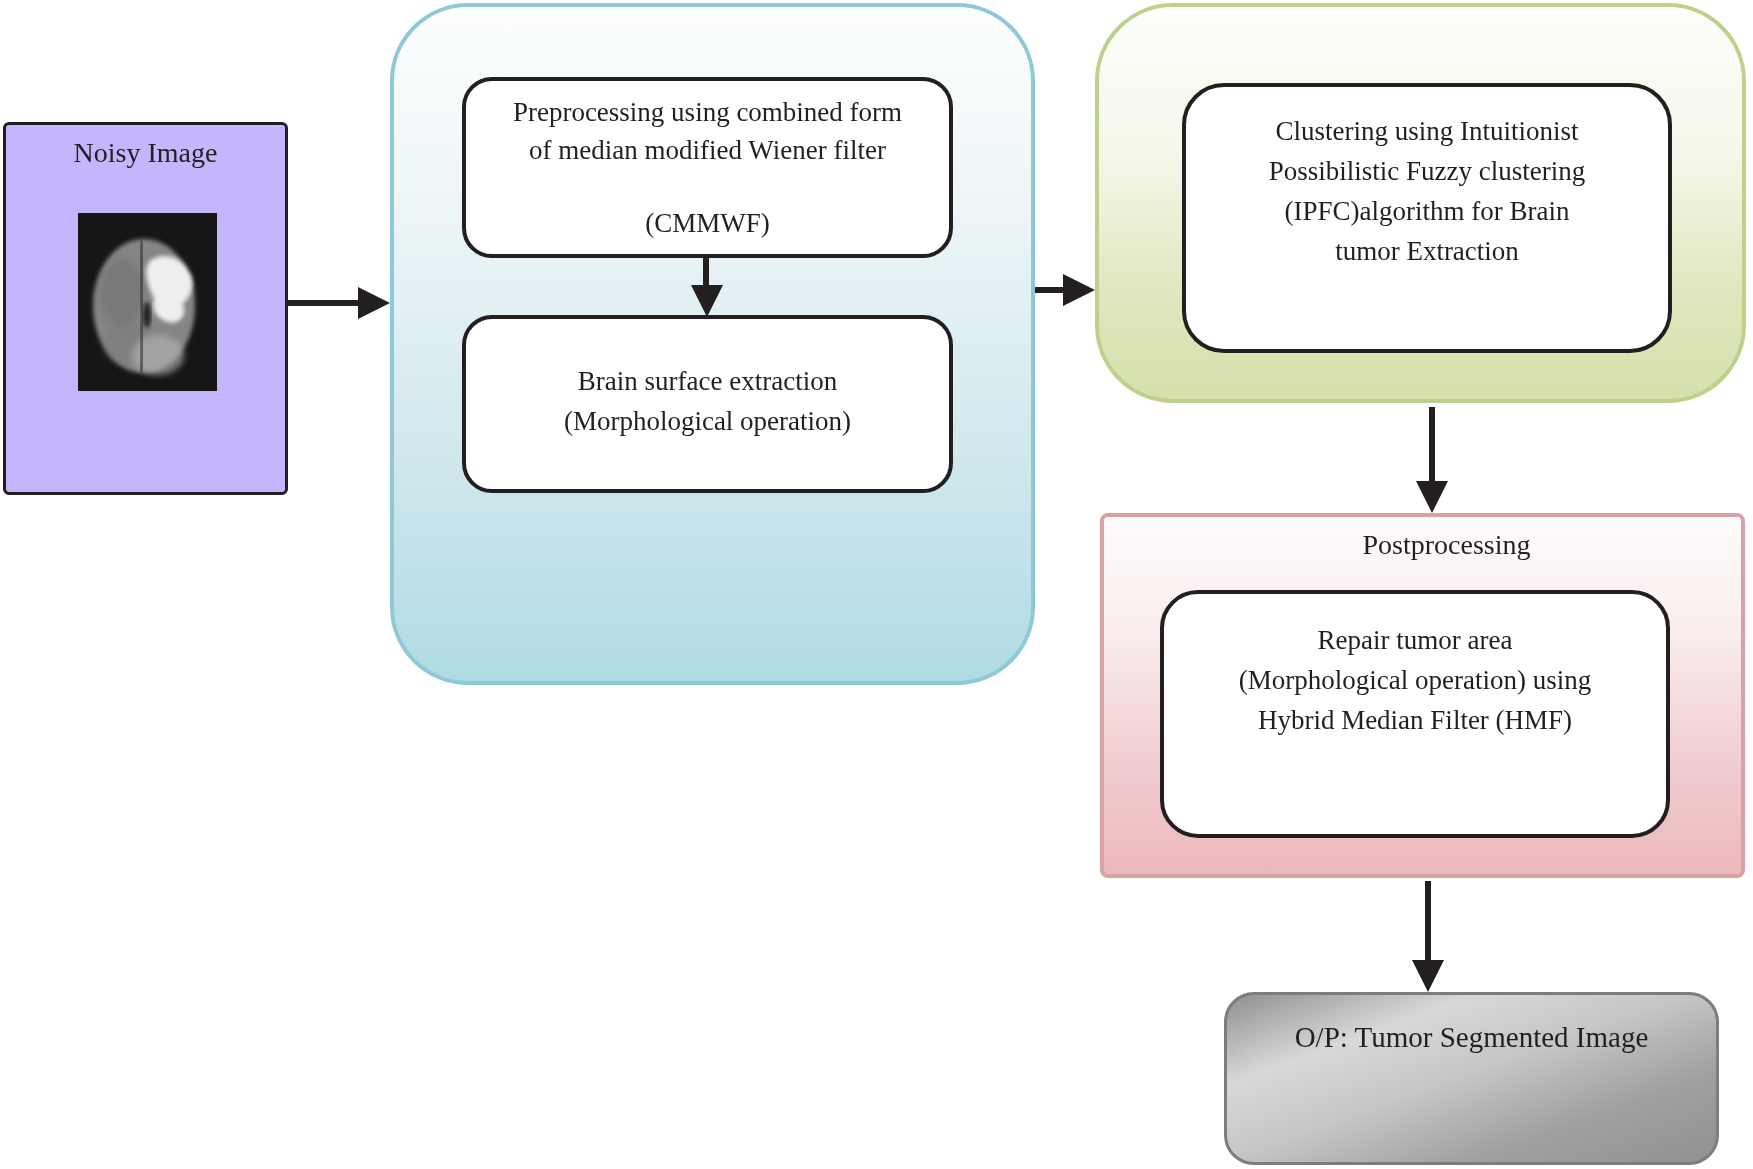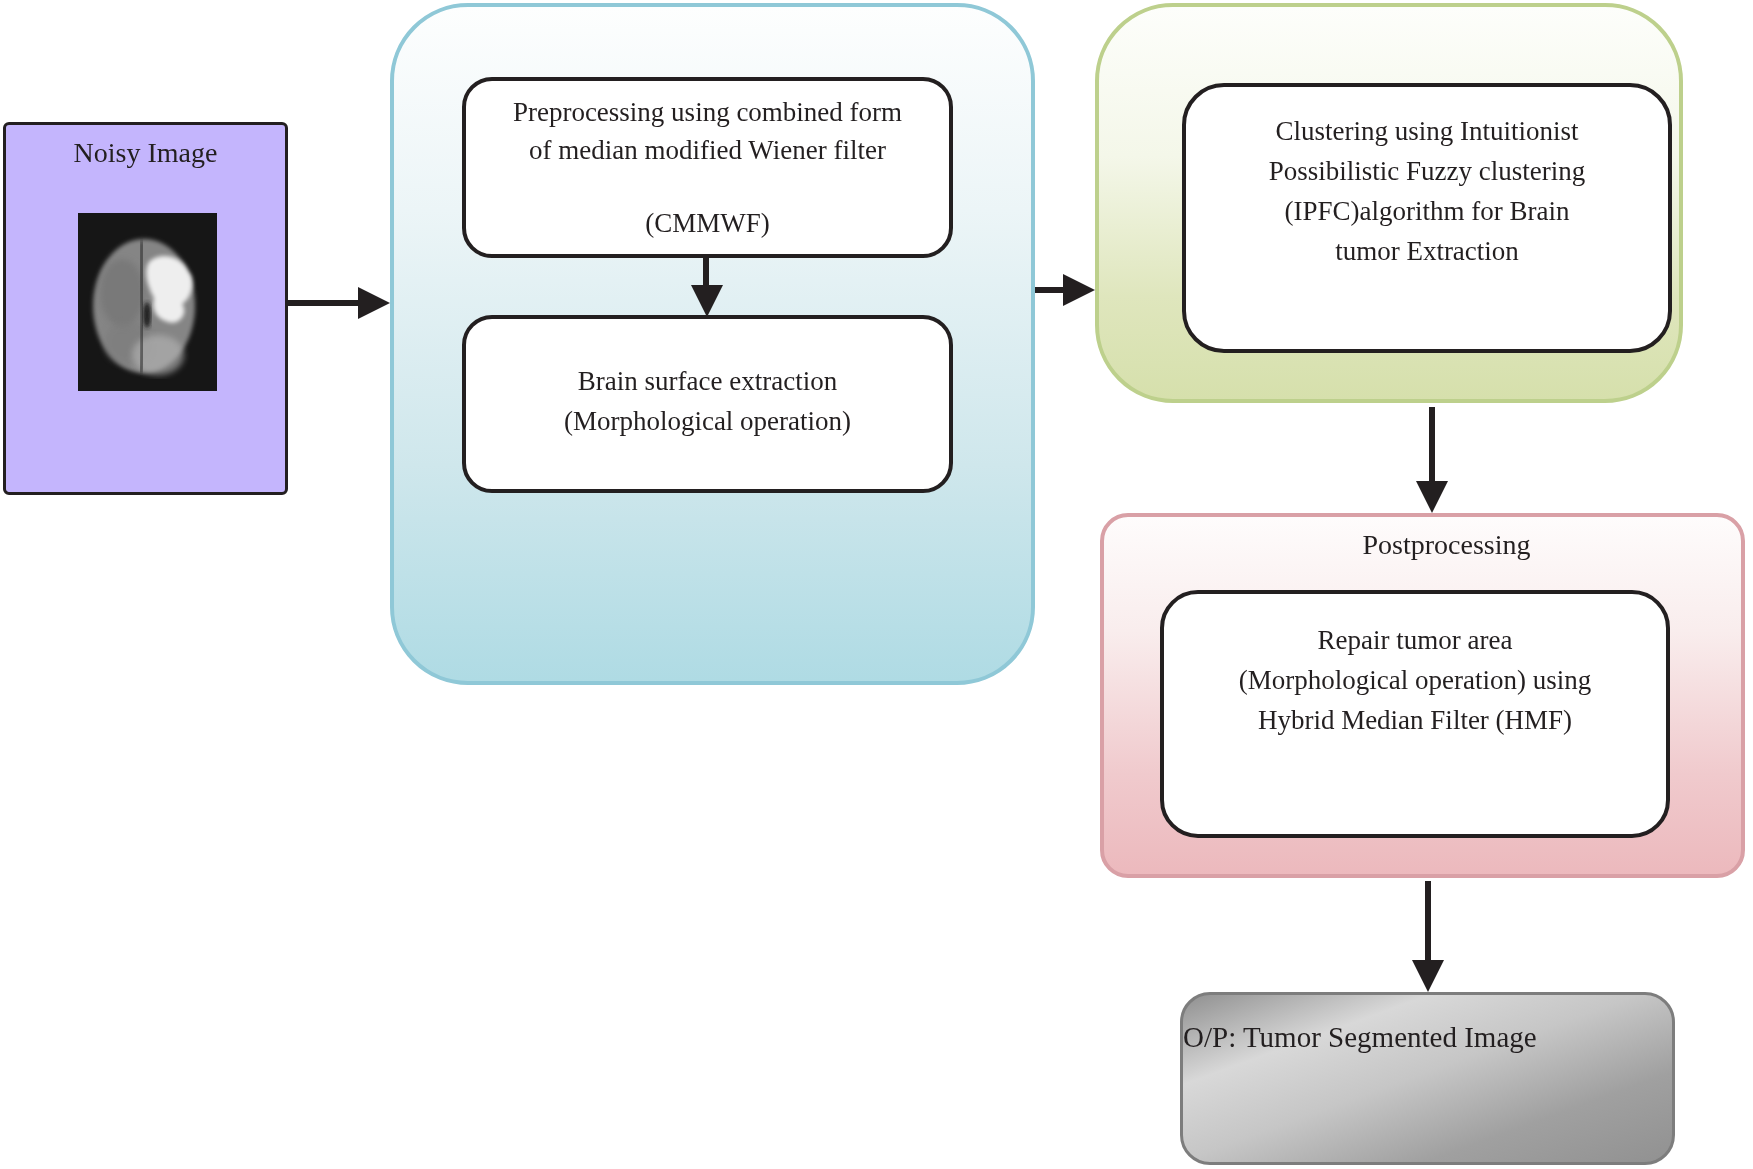--- a/index.html
+++ b/index.html
@@ -20,30 +20,31 @@
   .group { position:absolute; box-sizing:border-box; }
   .group-blue {
     border:4px solid #8fc8d7; border-radius:78px;
     background:linear-gradient(180deg,#fdfefe 0%,#ecf5f7 30%,#cfe7ec 68%,#afdbe4 100%);
   }
   .group-green {
     border:4px solid #bdd08c; border-radius:78px;
     background:linear-gradient(180deg,#fdfefb 0%,#f4f7e9 38%,#dfe6bd 74%,#d6e0ac 100%);
   }
   .group-red {
-    border:4px solid #d9a0a6; border-radius:28px;
+    border:4px solid #d9a0a6; border-radius:8px;
     background:linear-gradient(180deg,#fefcfc 0%,#f9eded 32%,#f0cacd 72%,#ecb9bd 100%);
     padding-left:48px;
   }
 
   
   .output-box {
     position:absolute; box-sizing:border-box; border:3px solid #7d7d7d; border-radius:30px;
     background:linear-gradient(160deg,#909090 0%,#d8d8d8 26%,#c6c6c6 48%,#a0a0a0 74%,#919191 100%);
-    text-align:left;
+    text-align:center;
+    margin-left:44px;
   }
 
   
   .aline { position:absolute; background:#231f20; }
   .head-right { position:absolute; width:0; height:0;
     border-top:16px solid transparent; border-bottom:16px solid transparent;
     border-left:32px solid #231f20; }
   .head-down { position:absolute; width:0; height:0;
     border-left:16px solid transparent; border-right:16px solid transparent;
     border-top:32px solid #231f20; }
@@ -101,21 +102,21 @@
       <span class="ln">Brain surface extraction</span>
       <span class="ln">(Morphological operation)</span>
     </div>
   </div>
 
   <div>
     <div class="aline" style="left:1035px; top:287px; width:30px; height:6px;"></div>
     <div class="head-right" style="left:1063px; top:274px;"></div>
   </div>
 
-  <div class="group group-green" style="left:1095px; top:3px; width:588px; height:400px;">
+  <div class="group group-green" style="left:1095px; top:3px; width:651px; height:400px;">
     <div class="node-box" style="left:83px; top:76px; width:490px; height:270px; border-radius:42px; padding-top:24px;">
       <span class="ln">Clustering using Intuitionist</span>
       <span class="ln">Possibilistic Fuzzy clustering</span>
       <span class="ln">(IPFC)algorithm for Brain</span>
       <span class="ln">tumor Extraction</span>
     </div>
   </div>
 
   <div>
     <div class="aline" style="left:1429px; top:407px; width:6px; height:76px;"></div>

